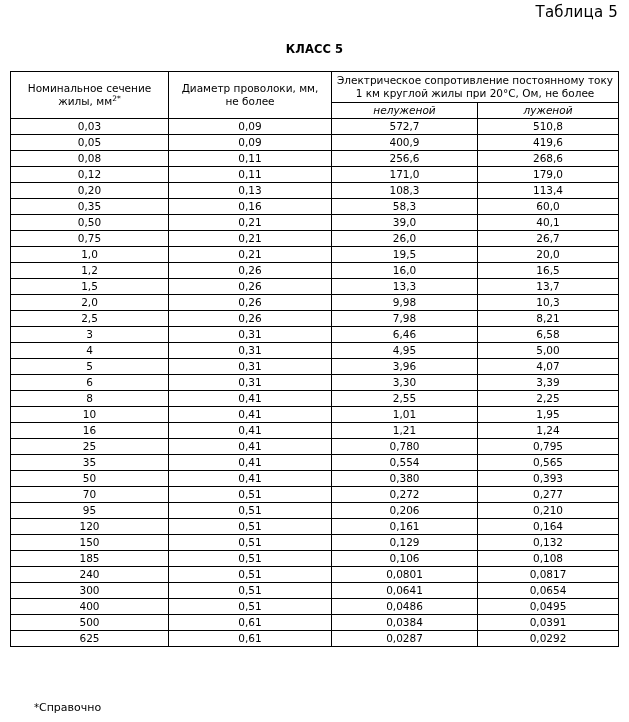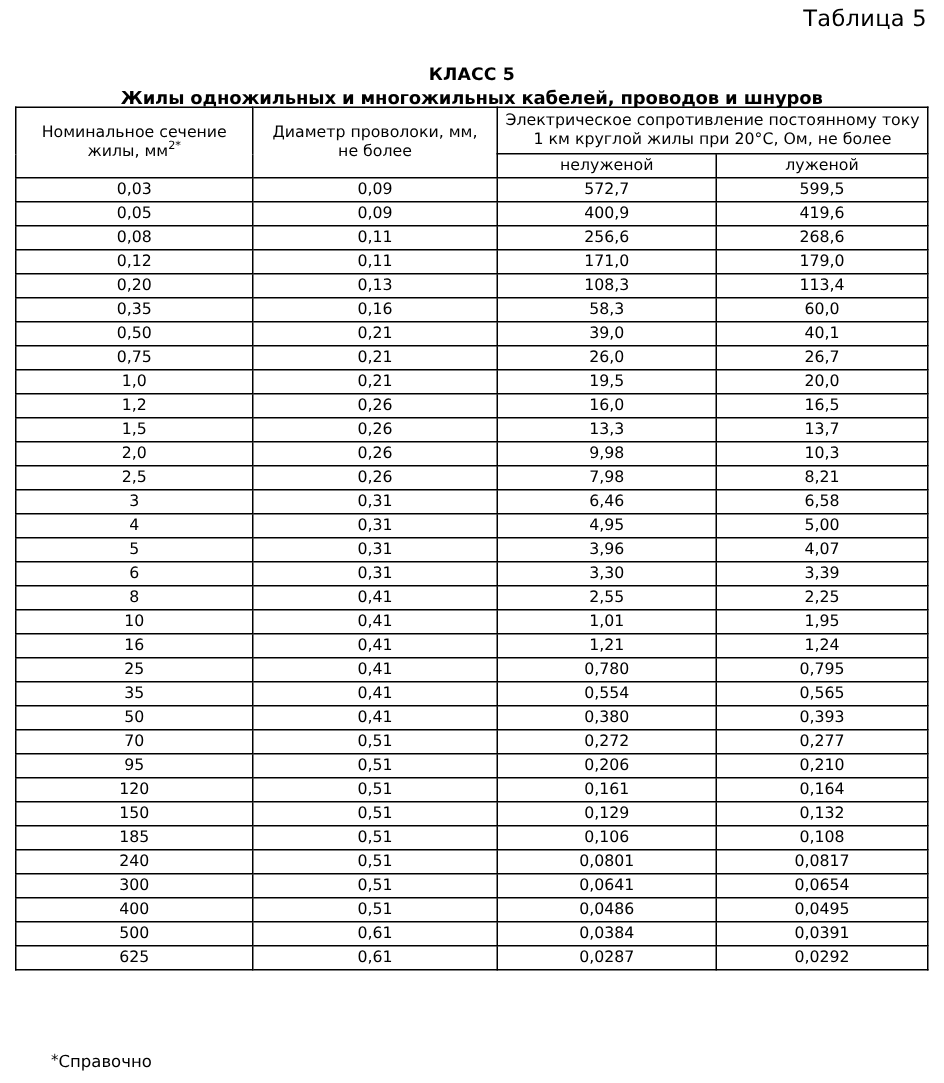--- a/index.html
+++ b/index.html
@@ -74,20 +74,21 @@
   }
   th.h-section {
     height: 46px;
   }
   th.h-resist-title {
     height: 30px;
     margin-top: 33px;
   }
   th.h-sub {
     height: 15px;
+    font-style: italic;
   }
   tbody td {
     height: 15px;
     line-height: 15px;
     font-size: 10.5px;
   }
   .col1 { width: 158px; }
   .col2 { width: 163px; }
   .col3 { width: 146px; }
   .col4 { width: 141px; }
@@ -111,21 +112,20 @@
 </style>
 </head>
 <body>
 
 <div class="page">
 
   <div class="table-number">Таблица 5</div>
 
   <div class="titles">
     <div class="title-main">КЛАСС 5</div>
-    <div class="title-sub">Жилы одножильных и многожильных кабелей, проводов и шнуров</div>
   </div>
 
   <table class="data-table">
     <colgroup>
       <col class="col1">
       <col class="col2">
       <col class="col3">
       <col class="col4">
     </colgroup>
     <thead>
@@ -143,21 +143,21 @@
       <tr>
         <th class="h-sub">нелуженой</th>
         <th class="h-sub">луженой</th>
       </tr>
     </thead>
     <tbody id="table-body">
         <tr>
           <td>0,03</td>
           <td>0,09</td>
           <td>572,7</td>
-          <td>599,5</td>
+          <td>510,8</td>
         </tr>
         <tr>
           <td>0,05</td>
           <td>0,09</td>
           <td>400,9</td>
           <td>419,6</td>
         </tr>
         <tr>
           <td>0,08</td>
           <td>0,11</td>

